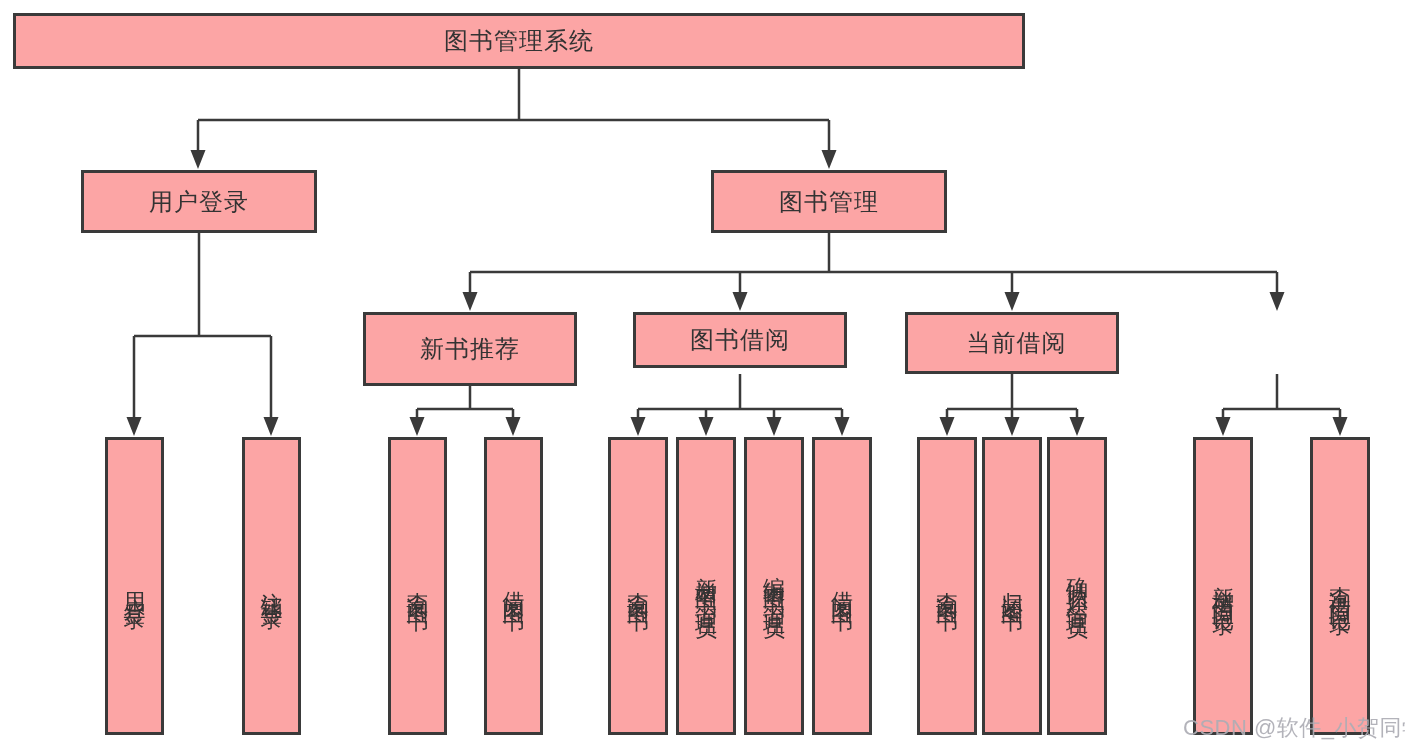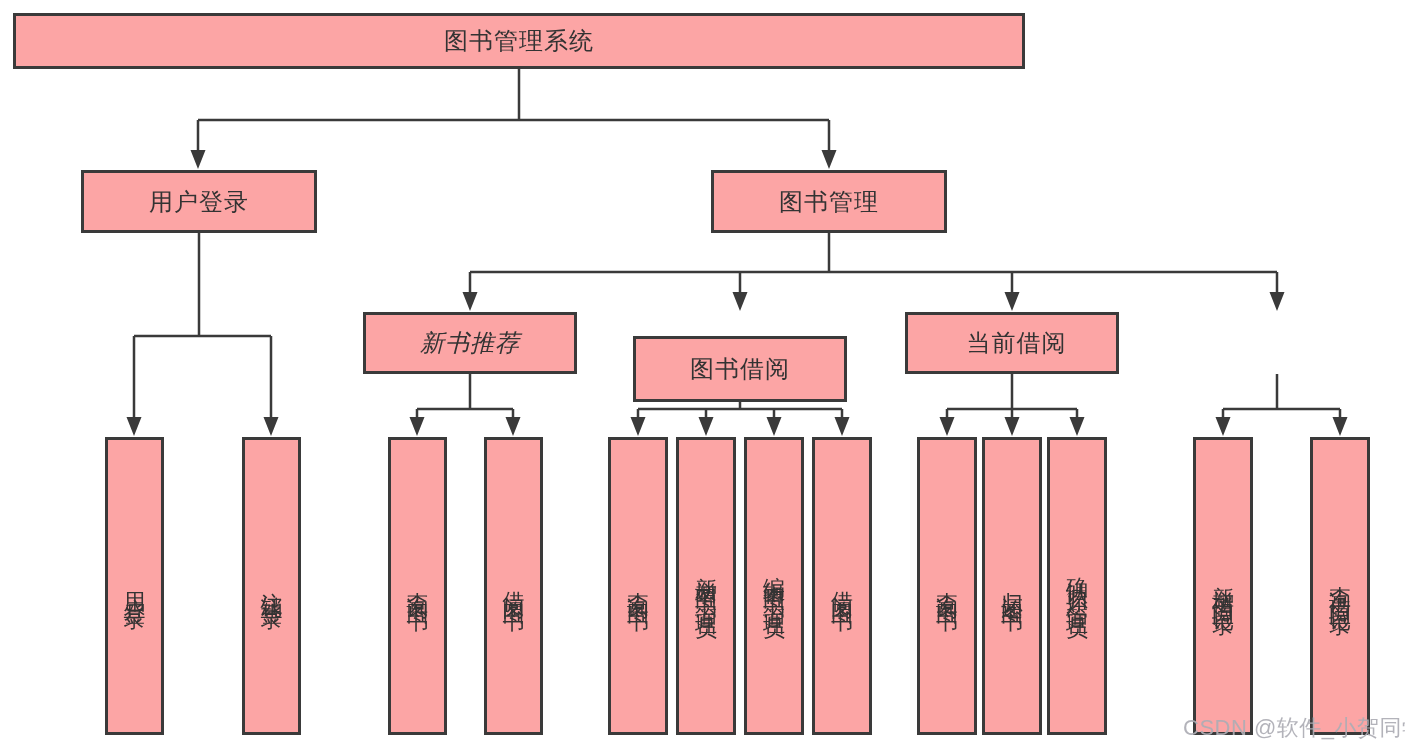--- a/index.html
+++ b/index.html
@@ -85,24 +85,24 @@
     <span>图书管理系统</span>
   </div>
 
   <div class="node h-label" style="left:81px; top:170px; width:236px; height:63px;">
     <span>用户登录</span>
   </div>
   <div class="node h-label" style="left:711px; top:170px; width:236px; height:63px;font-family:Liberation Serif, serif;">
     <span>图书管理</span>
   </div>
 
-  <div class="node h-label" style="left:363px; top:312px; width:214px; height:62px;font-style:italic;">
+  <div class="node h-label" style="left:363px; top:312px; width:214px; height:74px;">
     <span>新书推荐</span>
   </div>
-  <div class="node h-label" style="left:633px; top:312px; width:214px; height:66px;margin-top:24px;">
+  <div class="node h-label" style="left:633px; top:312px; width:214px; height:56px;">
     <span>图书借阅</span>
   </div>
   <div class="node h-label" style="left:905px; top:312px; width:214px; height:62px;padding-left:9px;">
     <span>当前借阅</span>
   </div>
 
   <div class="node v-label" style="left:105px; top:437px; width:59px; height:298px;">
     <span class="vtext">用户登录</span>
   </div>
   <div class="node v-label" style="left:242px; top:437px; width:59px; height:298px;">

